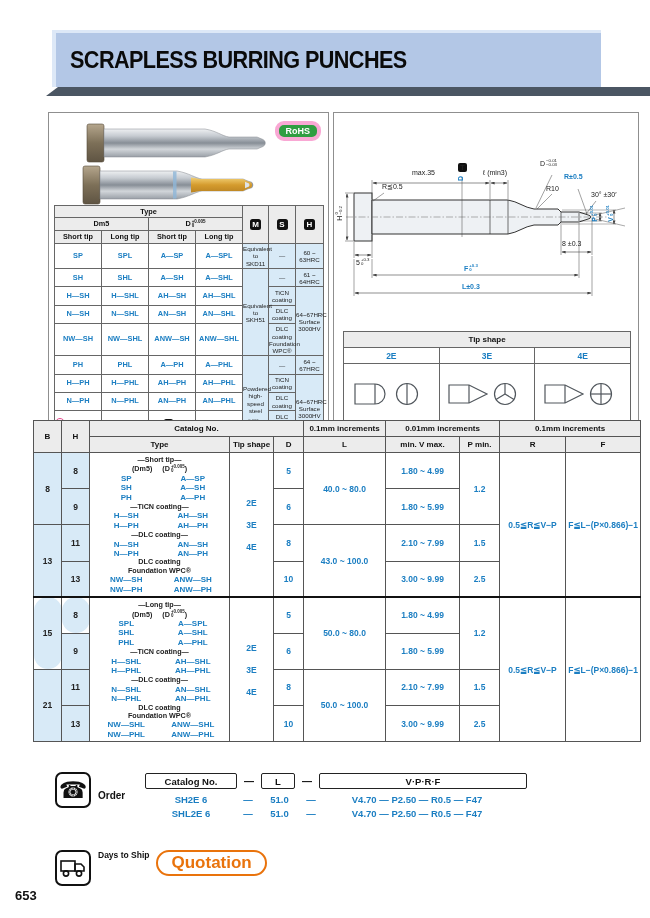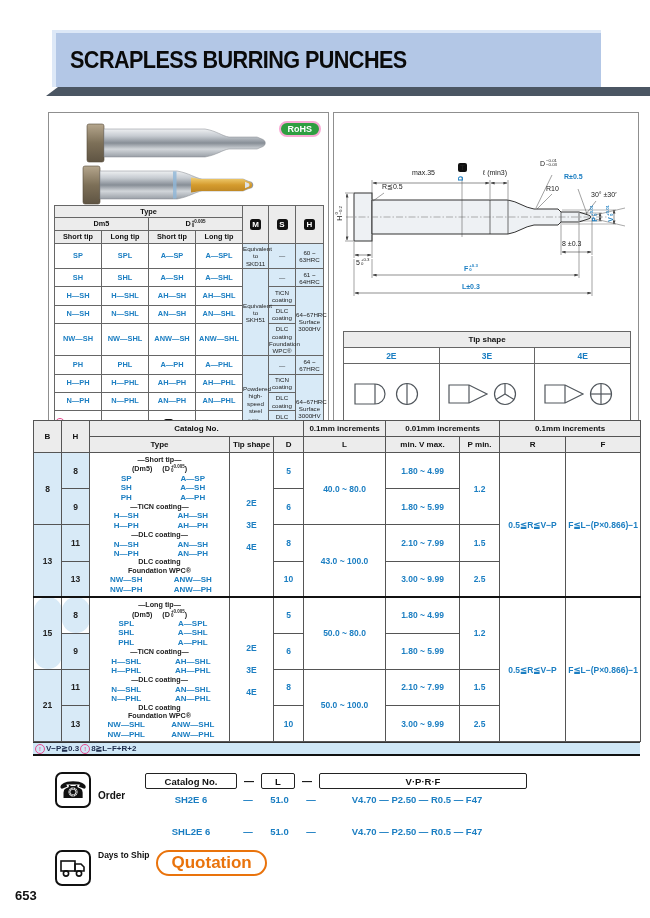--- a/index.html
+++ b/index.html
@@ -34,21 +34,21 @@
   .tol{display:inline-flex;align-items:center;vertical-align:middle;}
   .tol .st{display:inline-flex;flex-direction:column;line-height:1;font-size:.62em;margin-left:1px;text-align:left;}
   #type-footnote{position:absolute;left:6px;bottom:5px;font-size:6.7px;display:flex;
     align-items:center;gap:2px;white-space:nowrap;color:#222;}
   .note-dot{display:inline-flex;width:8px;height:8px;border:1.2px solid #e64a8e;border-radius:50%;
     color:#e64a8e;font-size:5.5px;align-items:center;justify-content:center;font-weight:bold;flex:none;}
   .tbox{display:inline-flex;width:9px;height:9px;background:#111;color:#fff;border-radius:2px;
     font-size:7px;align-items:center;justify-content:center;font-weight:bold;margin:0 1px;}
   
   #photos{position:absolute;left:8px;top:6px;}
-  #rohs{position:absolute;right:7px;top:8px;background:#2f9e41;border:2px solid #f9a8d4;color:#fff;
+  #rohs{position:absolute;right:7px;top:8px;background:#2f9e41;border:4px solid #f9a8d4;color:#fff;
     font-size:9px;font-weight:bold;padding:1px 7px;border-radius:9px;}
   
   #draw{position:absolute;left:6px;top:4px;width:296px;height:208px;}
   #draw svg{position:absolute;left:0;top:0;}
   .dl{position:absolute;font-size:7px;white-space:nowrap;color:#222;}
   .dl-blue{color:#1b7ec2;font-weight:bold;}
   .rot{transform:rotate(-90deg);transform-origin:center;}
   
   #tip-table{position:absolute;left:9px;top:218px;width:288px;border-collapse:collapse;
     table-layout:fixed;border:1.5px solid #333;}
@@ -661,26 +661,20 @@
     <td class="num">1.5</td>
   </tr>
   <tr class="body-row">
     <td class="bh">13</td>
     <td class="num">10</td>
     <td class="num">3.00 ~ 9.99</td>
     <td class="num">2.5</td>
   </tr>
 </tbody>
     </table>
-<div id="main-footnote">
-  <span class="note-dot">!</span>
-  <span>V−P≧0.3</span>
-  <span class="note-dot">!</span>
-  <span>8≧L−F+R+2</span>
-</div>
 </div>
 
 <div id="order">
   <div class="icon-box">
     <span class="phone-glyph">☎</span>
   </div>
   <span class="lbl">Order</span>
 </div>
 <div id="order-fmt">
   <span class="fmt-box" style="width:92px;">Catalog No.</span>
@@ -689,21 +683,21 @@
   <span class="fmt-dash">—</span>
   <span class="fmt-box" style="width:208px;">V·P·R·F</span>
 </div>
 <div class="ex-row" style="top:794px;">
   <span class="c1">SH2E 6</span>
   <span class="dash">—</span>
   <span class="c2">51.0</span>
   <span class="dash">—</span>
   <span class="c3">V4.70 — P2.50 — R0.5 — F47</span>
 </div>
-<div class="ex-row" style="top:808px;margin-top:18px;">
+<div class="ex-row" style="top:808px;">
   <span class="c1">SHL2E 6</span>
   <span class="dash">—</span>
   <span class="c2">51.0</span>
   <span class="dash">—</span>
   <span class="c3">V4.70 — P2.50 — R0.5 — F47</span>
 </div>
 
 <div id="ship">
   <div class="icon-box">
     <svg width="26" height="20" viewBox="0 0 26 20">

